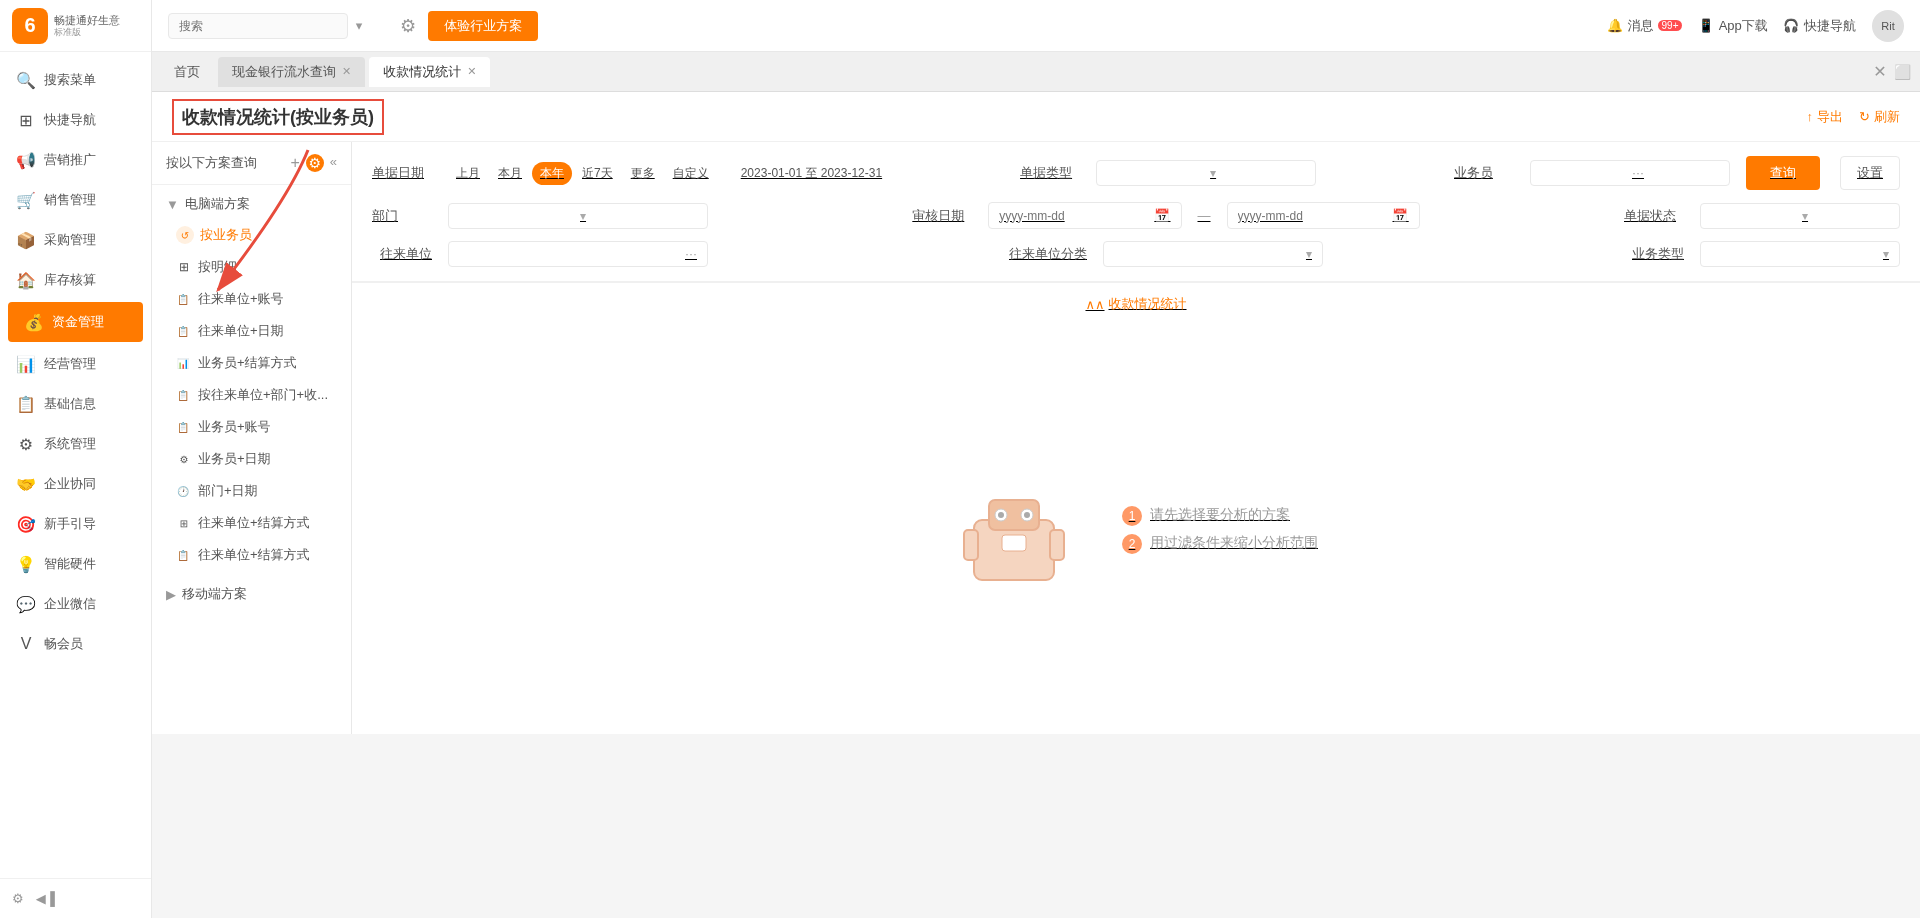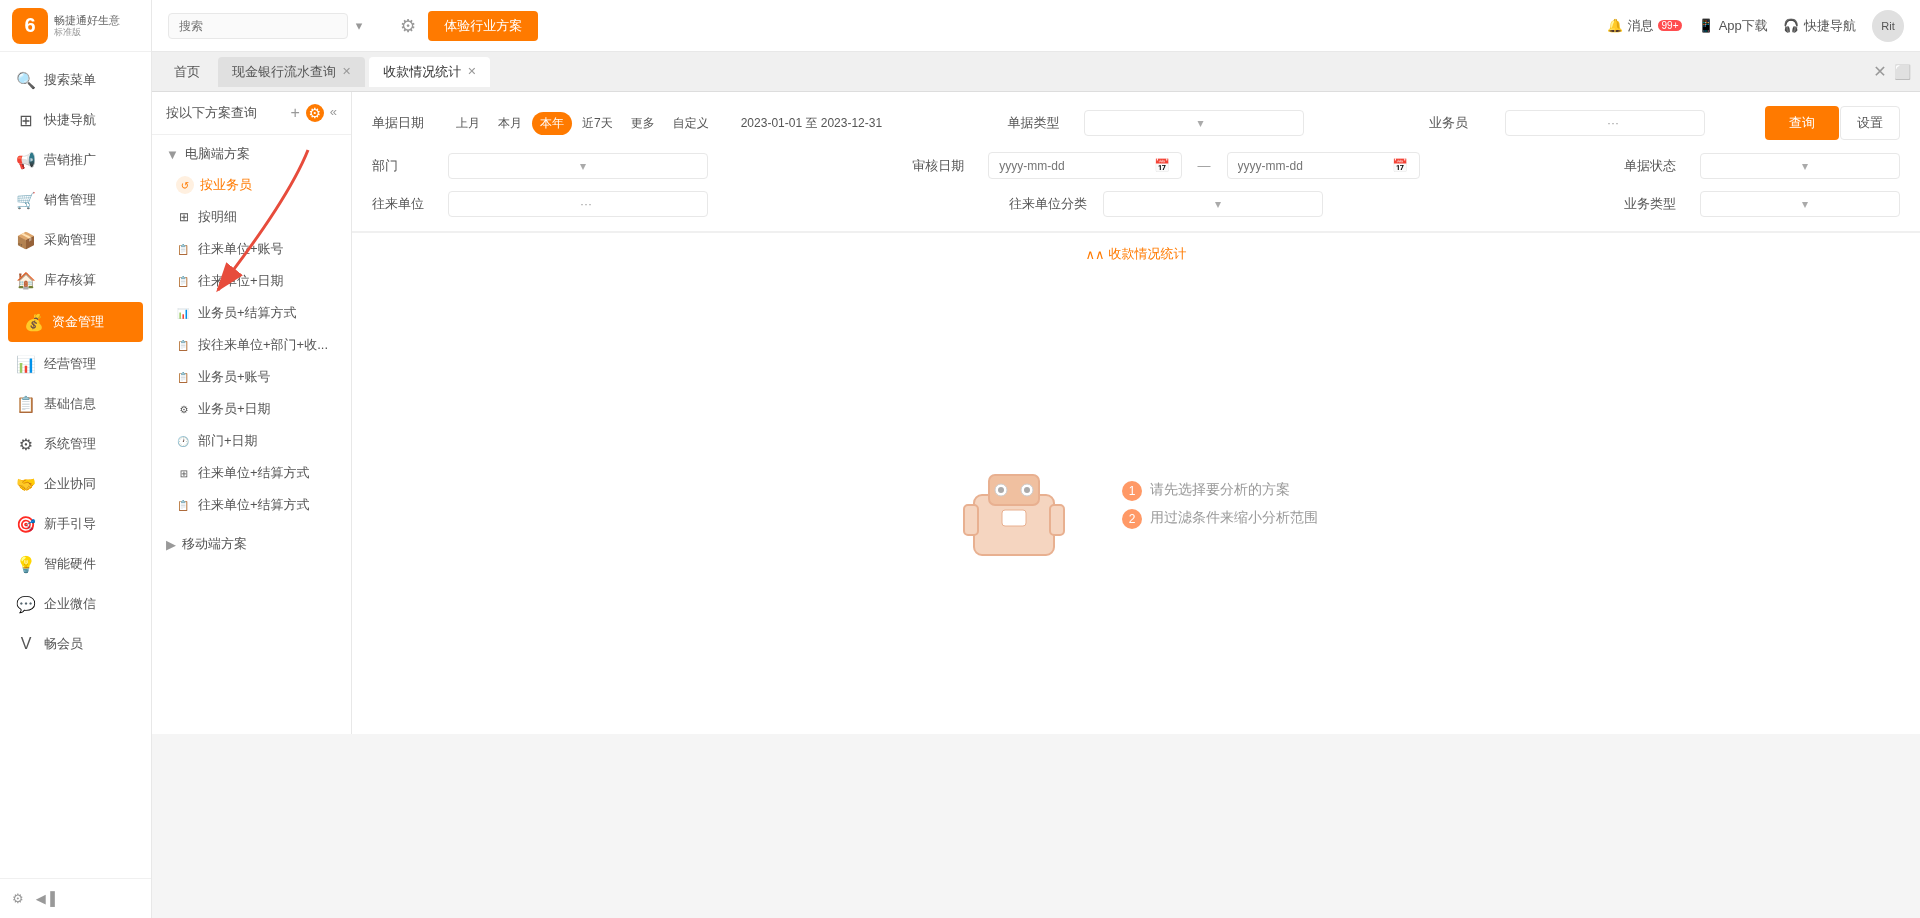--- a/index.html
+++ b/index.html
@@ -52,37 +52,37 @@
     .panel-header-actions { margin-left: auto; display: flex; gap: 6px; color: #999; }
     .tree-group { padding: 4px 0; }
     .tree-group-title { display: flex; align-items: center; padding: 6px 14px; font-size: 13px; color: #555; cursor: pointer; }
     .tree-group-title .arrow { margin-right: 6px; color: #999; }
     .tree-item { display: flex; align-items: center; padding: 7px 14px 7px 24px; font-size: 13px; color: #555; cursor: pointer; gap: 6px; }
     .tree-item.active { color: #ff7a00; }
     .tree-item-icon { width: 16px; height: 16px; display: flex; align-items: center; justify-content: center; font-size: 12px; }
     .tree-subgroup-title { display: flex; align-items: center; padding: 6px 14px 6px 14px; font-size: 13px; color: #555; cursor: pointer; }
 
     
-    .right-panel { flex: 1; display: flex; flex-direction: column; background: #ef4444; }
+    .right-panel { flex: 1; display: flex; flex-direction: column; background: #ef4444; text-decoration: underline; }
 
     
     .filter-area { background: #fff; padding: 14px 20px; border-bottom: 1px solid #f0f0f0; }
     .filter-row { display: flex; align-items: center; gap: 16px; margin-bottom: 12px; }
-    .filter-row:last-child { margin-bottom: 0; }
+    .filter-row:last-child { margin-bottom: 0; text-align: right; }
     .filter-label { color: #555; font-size: 13px; min-width: 60px; flex-shrink: 0; }
     .filter-date-tabs { display: flex; align-items: center; gap: 2px; }
     .date-tab { padding: 3px 8px; font-size: 12px; color: #555; cursor: pointer; border-radius: 3px; }
     .date-tab.active { background: #ff7a00; color: #fff; border-radius: 12px; }
     .date-range { color: #555; font-size: 12px; margin-left: 8px; }
     .filter-select { display: flex; align-items: center; border: 1px solid #e8e8e8; border-radius: 4px; padding: 5px 10px; background: #fff; min-width: 200px; cursor: pointer; gap: 4px; }
     .filter-select span { flex: 1; color: #999; font-size: 12px; }
     .filter-input { display: flex; align-items: center; border: 1px solid #e8e8e8; border-radius: 4px; padding: 5px 10px; background: #fff; min-width: 140px; cursor: pointer; }
     .filter-input input { border: none; outline: none; color: #999; font-size: 12px; background: transparent; width: 100%; }
     .date-separator { color: #999; }
-    .filter-actions { display: flex; gap: 1px; margin-left: 44px; }
+    .filter-actions { display: flex; gap: 20px; }
     .btn-query { background: #ff7a00; color: #fff; border: none; border-radius: 4px; padding: 7px 24px; font-size: 13px; cursor: pointer; }
     .btn-setting { background: #fff; color: #555; border: 1px solid #e8e8e8; border-radius: 4px; padding: 7px 16px; font-size: 13px; cursor: pointer; }
     .ellipsis-btn { color: #999; cursor: pointer; font-size: 16px; }
 
     
     .collapse-bar { display: flex; align-items: center; justify-content: center; padding: 12px; background: #fff; cursor: pointer; color: #ff7a00; font-size: 13px; gap: 4px; border-top: 1px solid #f0f0f0; }
 
     
     .data-area { flex: 1; background: #fff; margin: 0; display: flex; flex-direction: column; align-items: center; justify-content: center; }
     .empty-tips { display: flex; flex-direction: column; gap: 8px; }
@@ -208,20 +208,33 @@
     <div class="tab active" style="background:#fff;">
       <span>收款情况统计</span>
       <span class="tab-close">✕</span>
     </div>
     <div class="tabs-right">
       <span style="cursor:pointer; color:#999; font-size:16px;">✕</span>
       <span style="cursor:pointer; color:#999; font-size:14px;">⬜</span>
     </div>
   </div>
 
+  <div class="page-header">
+    <div class="page-title">收款情况统计(按业务员)</div>
+    <div class="page-header-actions">
+      <div class="action-link">
+        <span>↑</span>
+        <span>导出</span>
+      </div>
+      <div class="action-link">
+        <span>↻</span>
+        <span>刷新</span>
+      </div>
+    </div>
+  </div>
 
   <div class="content-area">
 
     <div class="left-panel">
       <div class="panel-header">
         <span>按以下方案查询</span>
         <div class="panel-header-actions">
           <span style="cursor:pointer; color:#999; font-size:16px;">+</span>
           <span style="cursor:pointer; color:#ff7a00; font-size:14px; background:#ff7a00; color:#fff; border-radius:50%; width:18px; height:18px; display:flex; align-items:center; justify-content:center;">⚙</span>
           <span style="cursor:pointer; color:#999;">«</span>

